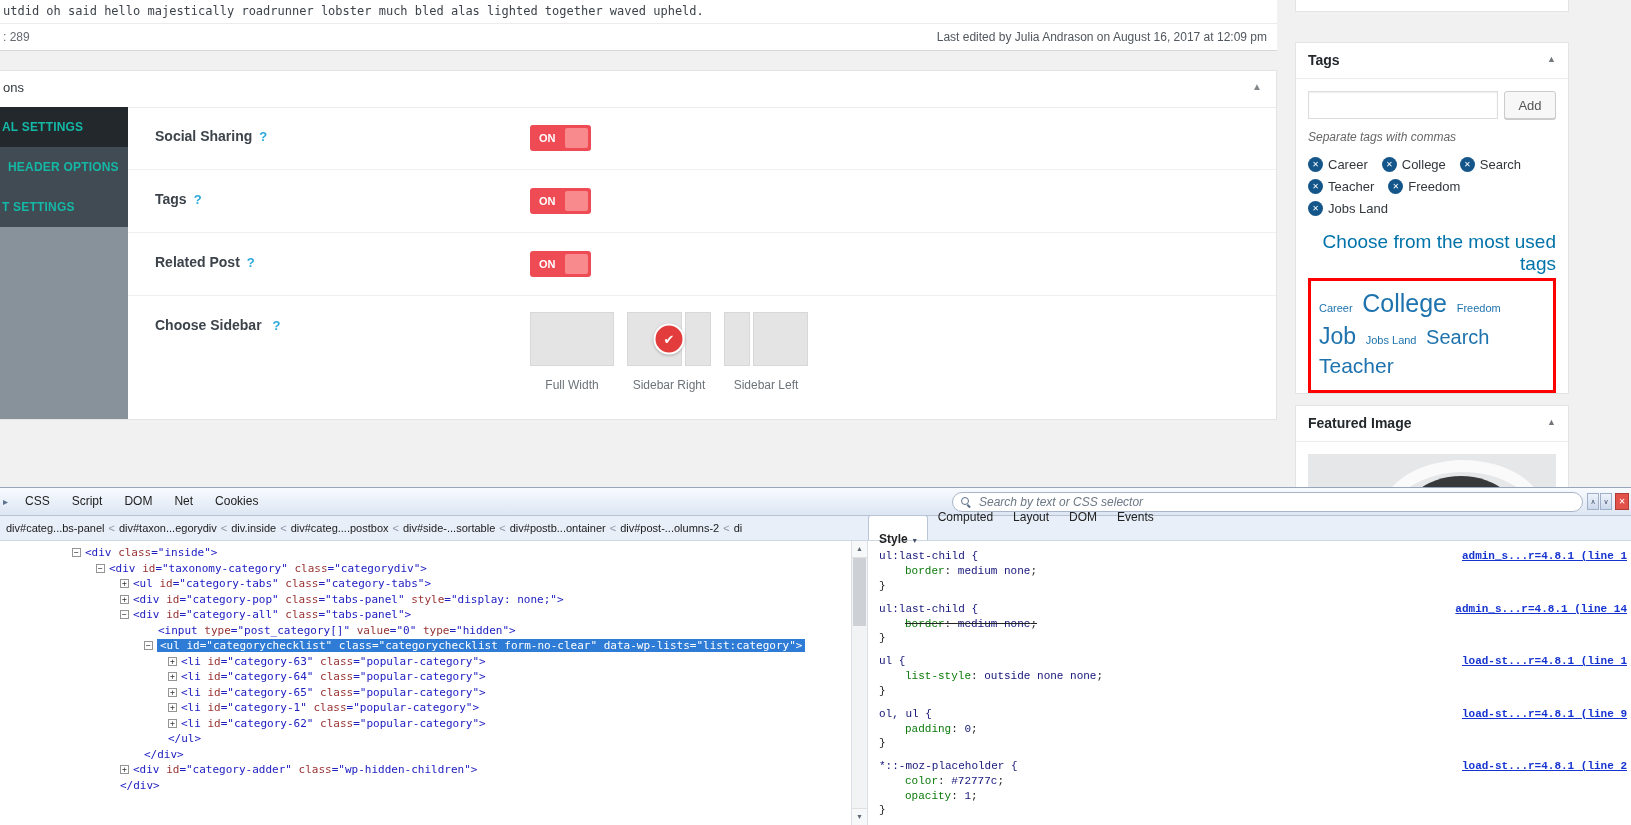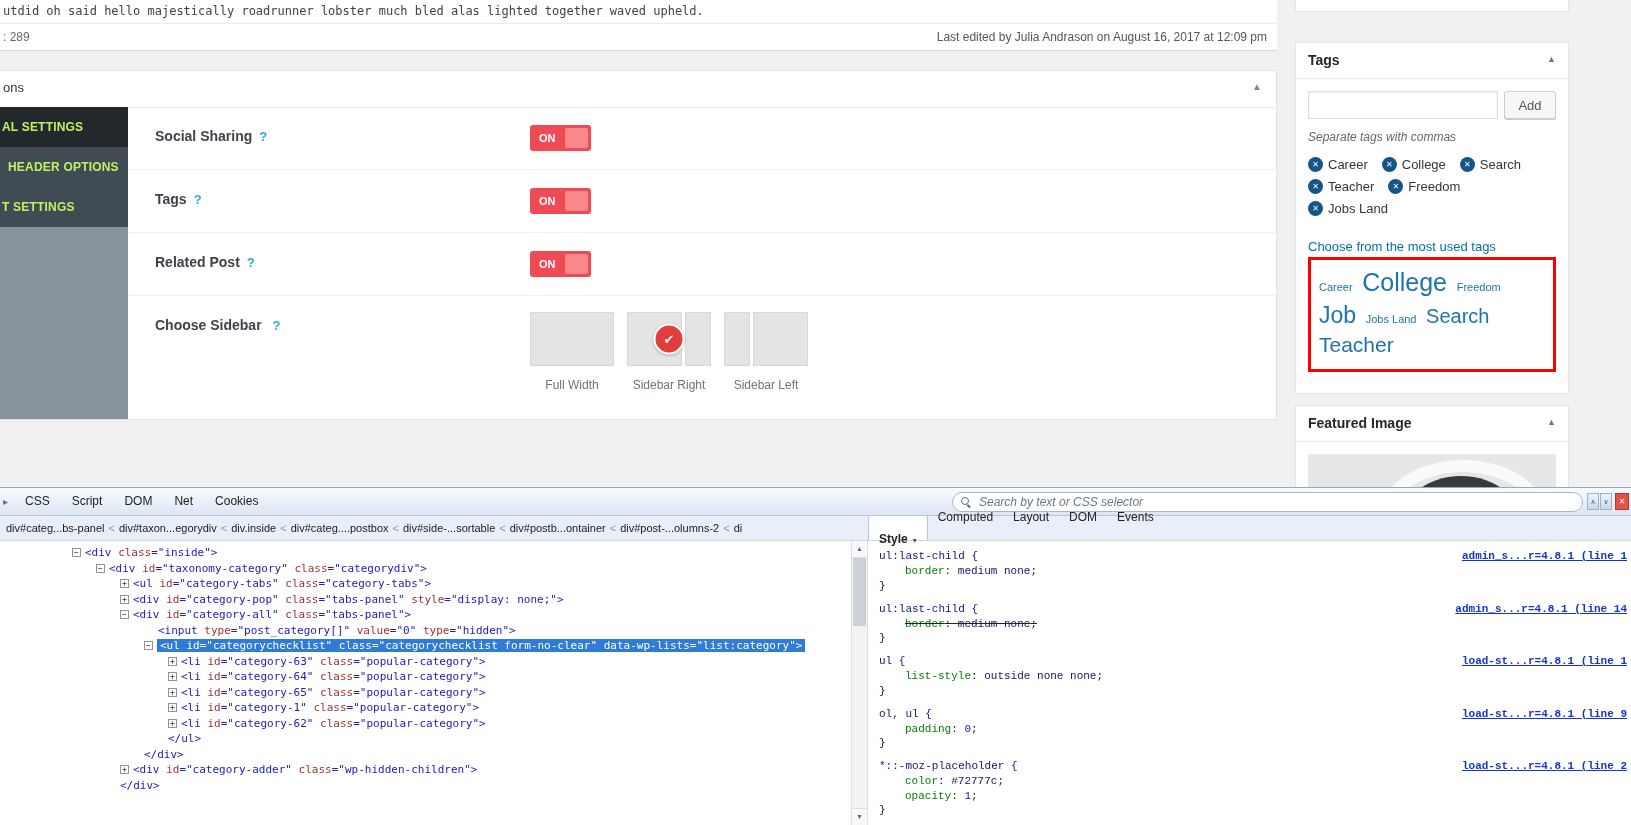--- a/index.html
+++ b/index.html
@@ -13,21 +13,21 @@
   .last-edited{position:absolute;right:10px;top:6px;font-size:12px;color:#50575e;}
   
   .options-panel{position:absolute;left:0;top:70px;width:1277px;height:350px;background:#fff;
                  border:1px solid #e2e4e7;border-left:none;box-sizing:border-box;overflow:hidden;}
   .panel-title-row{position:relative;height:36px;border-bottom:1px solid #ececec;}
   .panel-title{position:absolute;left:3px;top:9px;font-size:13px;color:#32373c;}
   .panel-collapse{position:absolute;right:14px;top:10px;color:#82878c;font-size:10px;cursor:pointer;}
   .panel-nav{position:absolute;left:0;top:36px;bottom:0;width:128px;background:#87929b;}
   .nav-item{height:40px;position:relative;background:#404b54;cursor:pointer;}
   .nav-item.active{background:#23282d;}
-  .nav-label{position:absolute;top:13px;font-size:12px;font-weight:bold;color:#bef264;letter-spacing:.2px;white-space:nowrap;}
+  .nav-label{position:absolute;top:13px;font-size:12px;font-weight:bold;color:#14b8a6;letter-spacing:.2px;white-space:nowrap;}
   .nav-item:nth-child(1) .nav-label{left:2px;}
   .nav-item:nth-child(2) .nav-label{left:8px;}
   .nav-item:nth-child(3) .nav-label{left:2px;}
   .panel-content{position:absolute;left:128px;top:36px;right:0;bottom:0;}
   .setting-row{position:relative;height:62px;border-bottom:1px solid #f0f0f1;padding-left:8px;}
   .row-label{position:absolute;left:27px;top:21px;font-size:14px;font-weight:bold;color:#3c434a;}
   .help{color:#29a8dc;margin-left:7px;font-weight:bold;font-size:13px;cursor:pointer;}
   .toggle{position:absolute;left:402px;top:18px;width:61px;height:26px;background:#ef4b55;border-radius:3px;cursor:pointer;}
   .tg-txt{position:absolute;left:9px;top:7px;color:#fff;font-size:11px;font-weight:bold;}
   .tg-knob{position:absolute;right:3px;top:3px;width:23px;height:20px;background:#f8898d;border-radius:2px;}
@@ -61,21 +61,21 @@
              box-shadow:inset 0 1px 2px rgba(0,0,0,.07);font-family:"Liberation Sans",sans-serif;}
   .add-btn{margin-left:6px;width:54px;height:28px;background:#f7f7f7;border:1px solid #ccc;border-radius:3px;
            color:#555;font-size:13px;box-shadow:0 1px 0 #ccc;cursor:pointer;font-family:"Liberation Sans",sans-serif;}
   .tag-hint{margin-top:11px;font-style:italic;font-size:12px;color:#666;}
   .chips{margin-top:9px;}
   .chip-row{display:flex;align-items:center;height:22px;}
   .chip{display:flex;align-items:center;margin-right:14px;}
   .chip-x{width:15px;height:15px;border-radius:50%;background:#14568a;color:#fff;font-size:8px;line-height:15px;
           text-align:center;cursor:pointer;flex:0 0 auto;}
   .chip-lab{margin-left:5px;font-size:13px;color:#32373c;}
-  .most-used{margin-top:20px;font-size:13px;color:#0073aa;cursor:pointer;display:inline-block;}
+  .most-used{margin-top:12px;font-size:19px;color:#0073aa;cursor:pointer;display:inline-block;text-align:right;}
   .cloud-box{margin-top:3px;border:3px solid #ff0000;padding:6px 8px 10px;}
   .cloud{line-height:1.35;}
   .cloud-tag{color:#1e73ae;cursor:pointer;margin-right:6px;white-space:nowrap;}
   .fi-image{margin:12px;height:110px;background:#e6e7e9;position:relative;overflow:hidden;}
   .fi-band{position:absolute;right:8px;top:6px;width:170px;height:120px;border:12px solid #fafafa;border-radius:50%;
            border-bottom-color:transparent;box-sizing:border-box;}
   .fi-hair{position:absolute;right:30px;top:22px;width:130px;height:110px;background:#37393b;border-radius:50% 50% 45% 45%;}
   
   .firebug{position:absolute;left:0;top:487px;width:1631px;bottom:0;background:#fff;z-index:20;}
   .fb-toolbar{position:relative;height:29px;background:linear-gradient(#f8fbff,#dde6f3);

